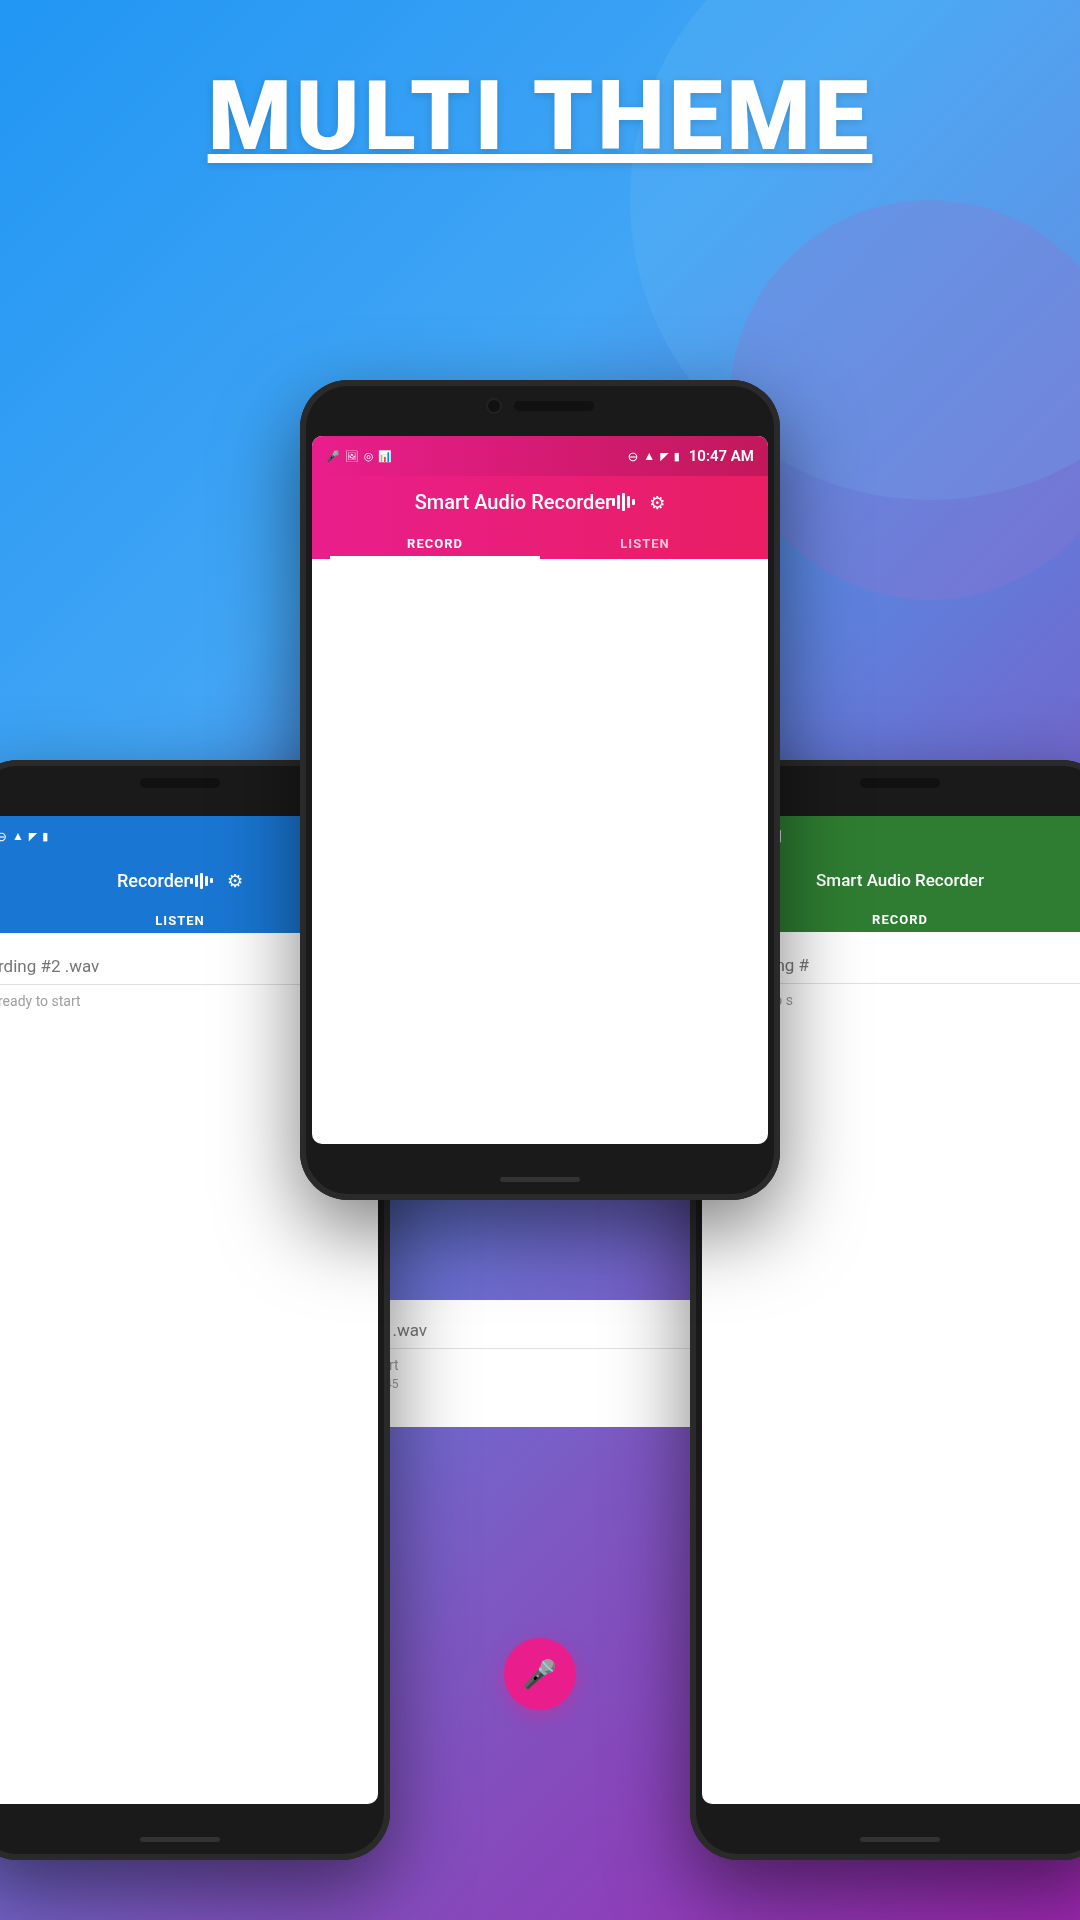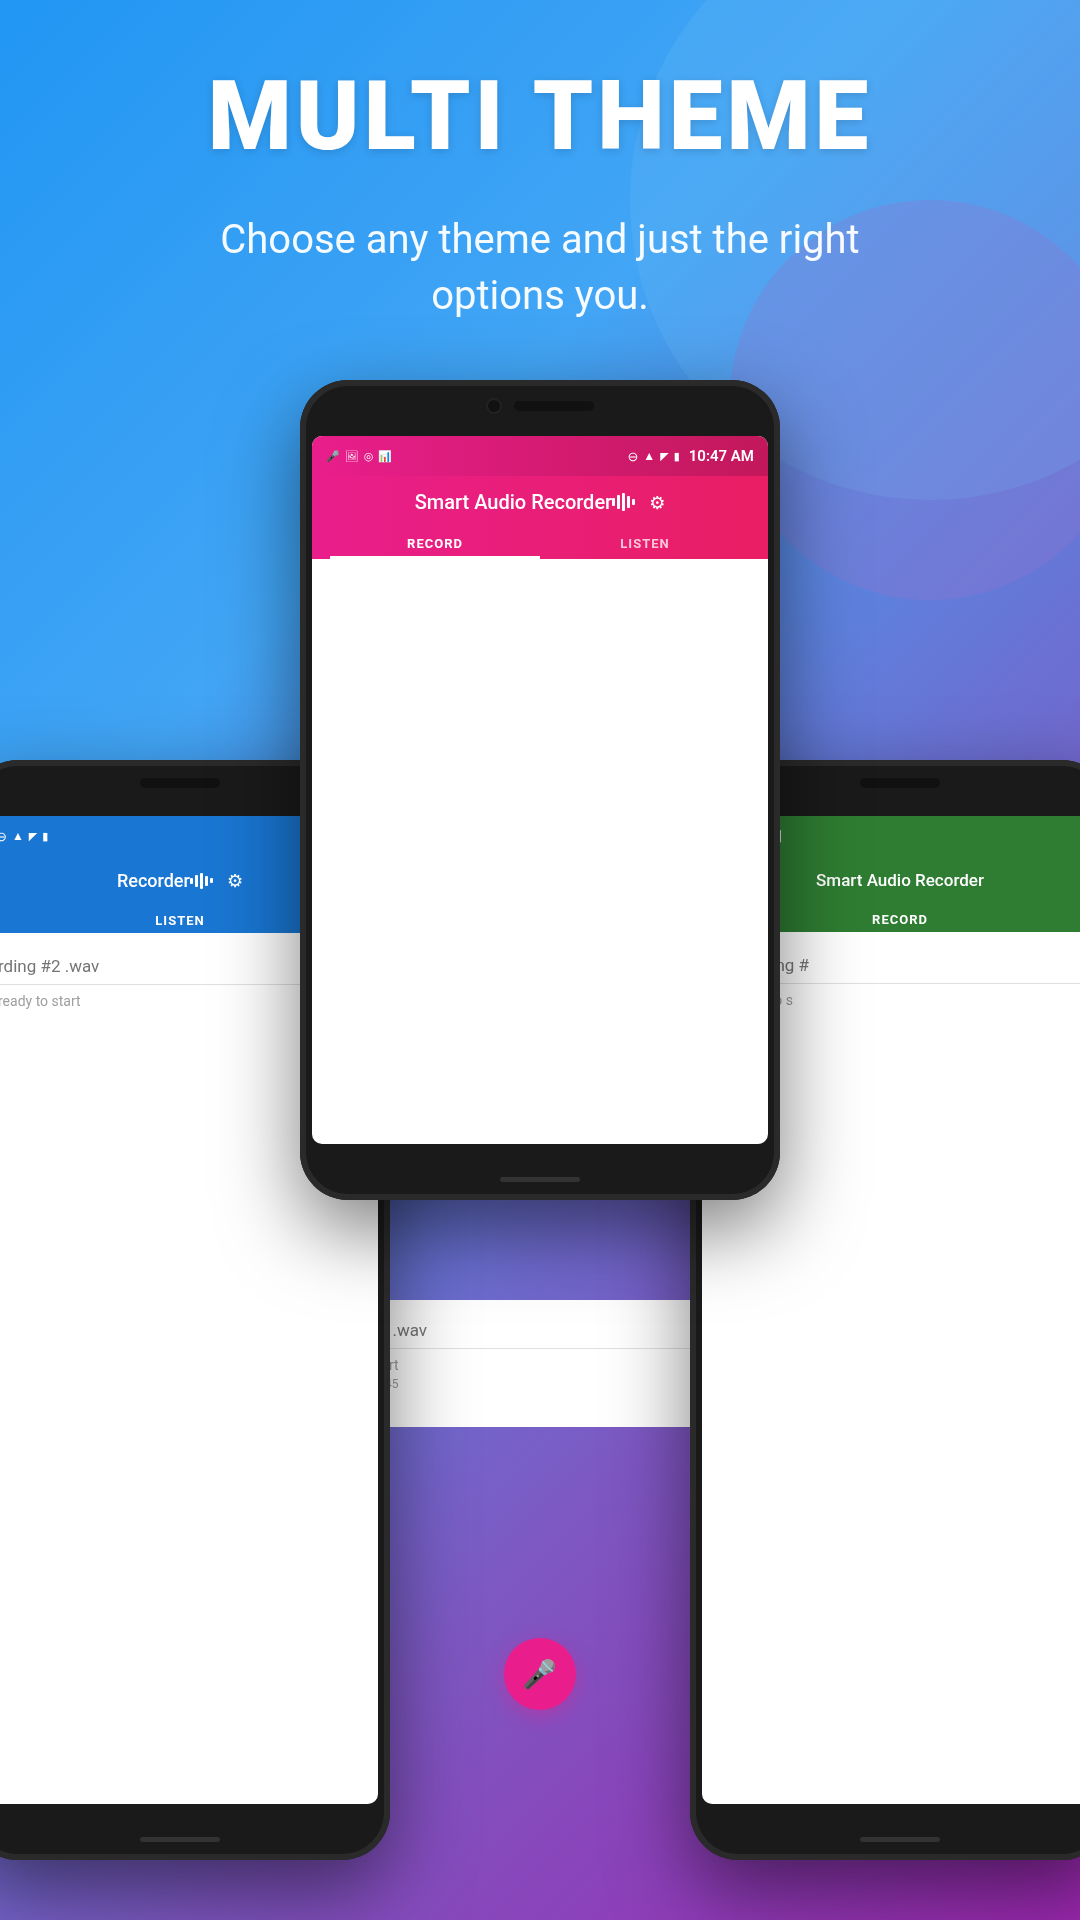--- a/index.html
+++ b/index.html
@@ -41,20 +41,21 @@
       padding: 60px 80px 40px;
     }
 
     .main-title {
       font-size: 96px;
       font-weight: 900;
       color: #ffffff;
       letter-spacing: 4px;
       text-shadow: 0 2px 8px rgba(0,0,0,0.15);
       margin-bottom: 40px;
+      text-decoration: underline;
     }
 
     .subtitle {
       font-size: 40px;
       font-weight: 400;
       color: rgba(255,255,255,0.95);
       line-height: 1.4;
       max-width: 720px;
       margin: 0 auto;
     }
@@ -357,21 +358,20 @@
     }
   </style>
 </head>
 <body>
 
 <div class="bg-circle-1"></div>
 <div class="bg-circle-2"></div>
 
 <div class="header-section">
   <h1 class="main-title">MULTI THEME</h1>
-  <p class="subtitle">Choose any theme and just the right options you.</p>
 </div>
 
 <div class="phones-container">
 
   <div class="phone-main">
     <div class="phone-shell">
 
       <div class="phone-top-bar">
         <div class="phone-camera"></div>
         <div class="phone-speaker"></div>

